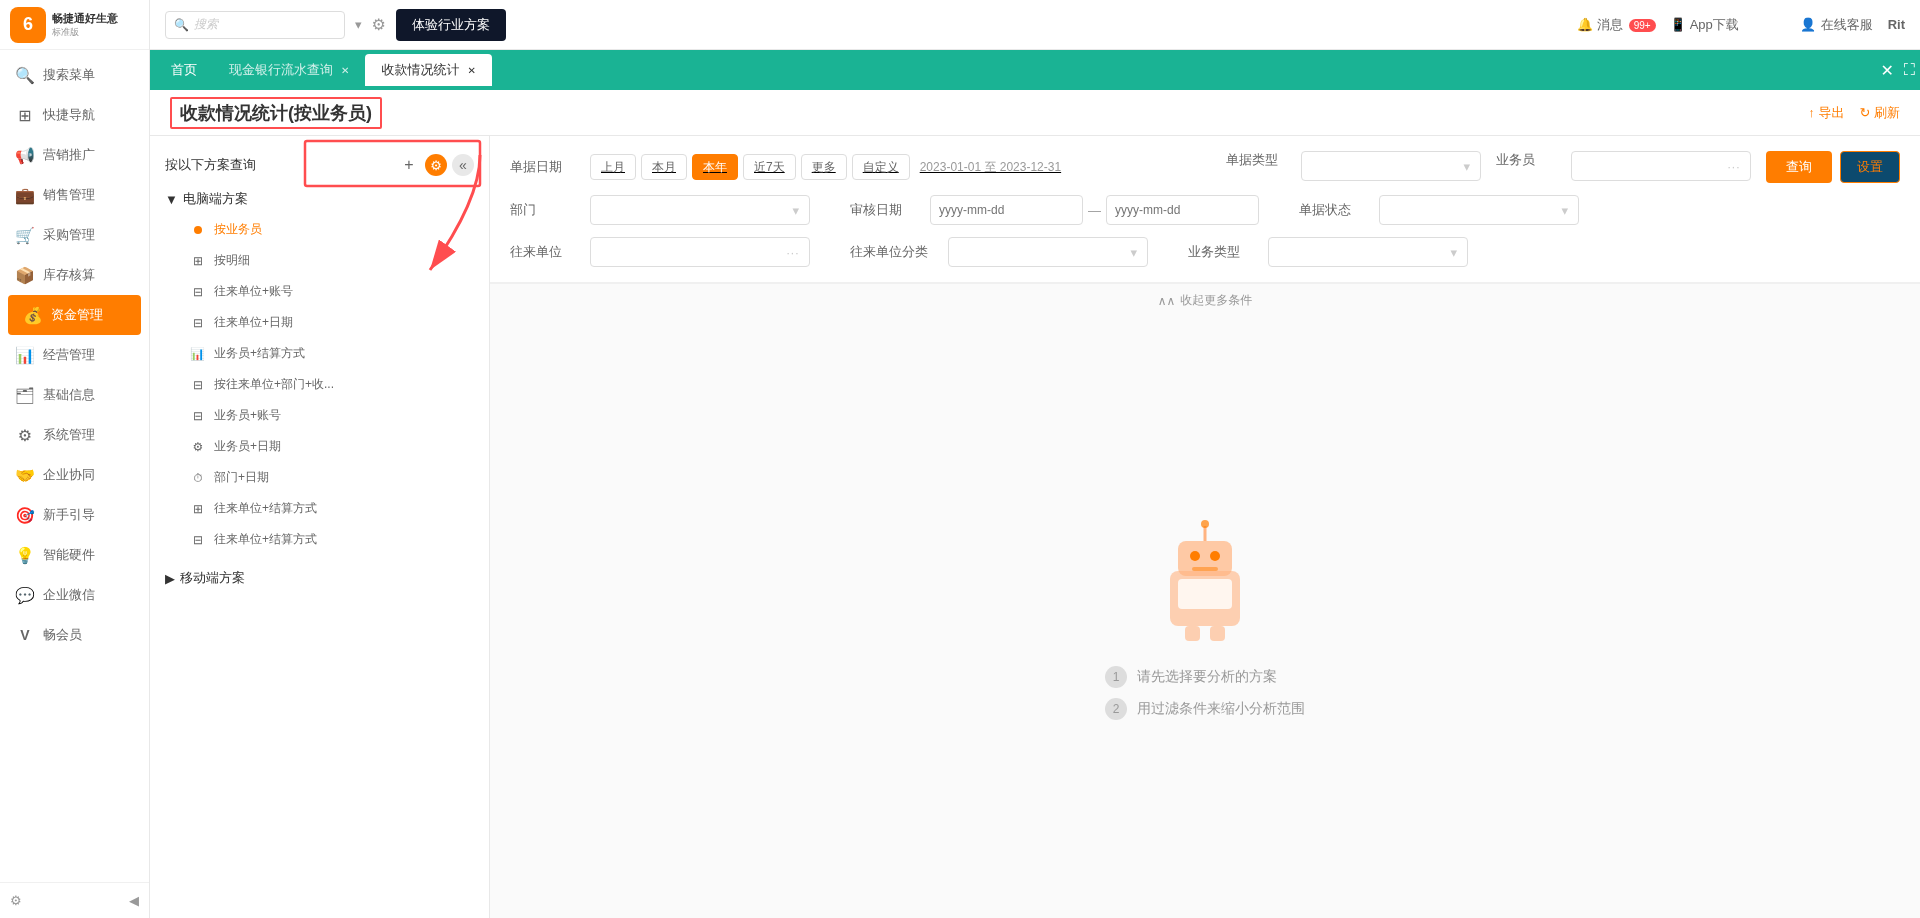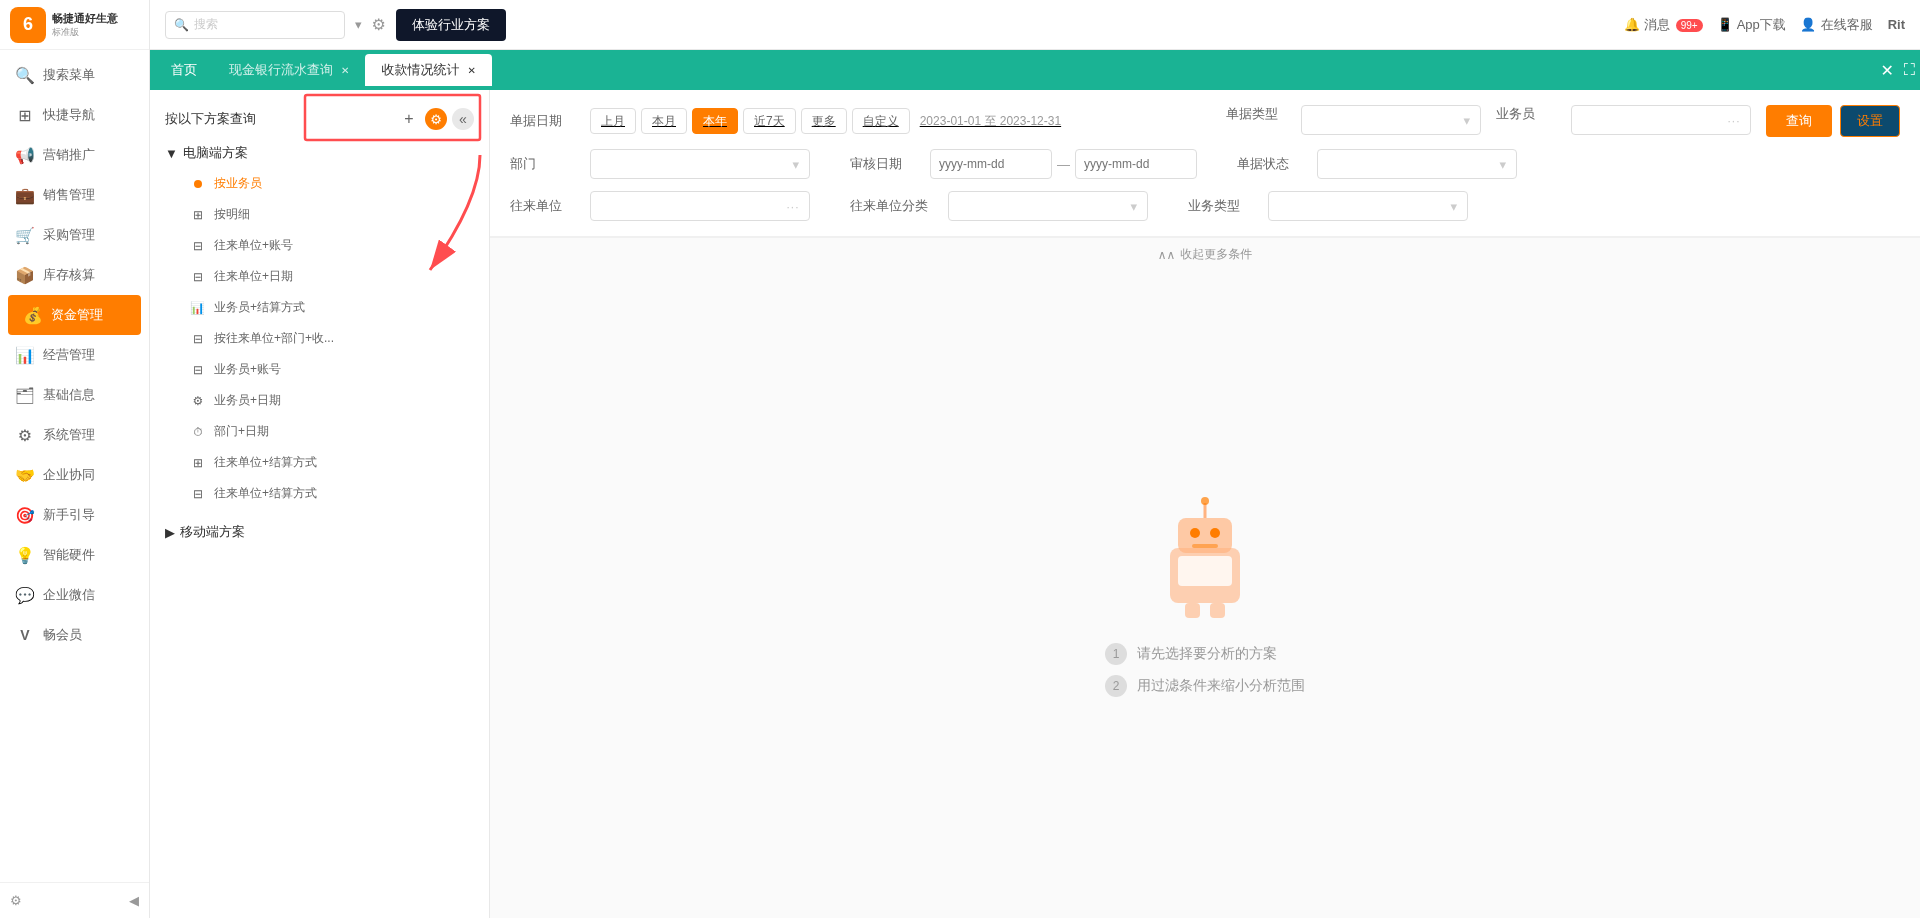--- a/index.html
+++ b/index.html
@@ -126,21 +126,21 @@
     .date-btn.active { background: #ff7d00; color: white; border-color: #ff7d00; }
     .date-range { font-size: 12px; color: #999; margin-left: 5px; }
     .filter-select {
       height: 30px; border: 1px solid #ddd; border-radius: 4px; padding: 0 10px;
       font-size: 13px; color: #666; display: flex; align-items: center; justify-content: space-between;
       cursor: pointer; background: #fff; min-width: 200px;
     }
     .date-input-group { display: flex; align-items: center; gap: 5px; }
     .date-input {
       height: 30px; border: 1px solid #ddd; border-radius: 4px; padding: 0 8px;
-      font-size: 12px; color: #ccc; width: 122px;
+      font-size: 12px; color: #ccc; width: 153px;
     }
     .date-sep { color: #999; }
     .filter-actions { display: flex; align-items: center; gap: 8px; }
     .query-btn {
       height: 32px; padding: 0 20px; background: #ff7d00; color: white; border: none; border-radius: 4px;
       cursor: pointer; font-size: 13px;
     }
     .set-btn {
       height: 32px; padding: 0 16px; background: #0c4a6e; color: #ff7d00; border: 1px solid #ff7d00;
       border-radius: 4px; cursor: pointer; font-size: 13px;
@@ -251,35 +251,35 @@
     <span style="cursor:pointer;color:#999;">◀</span>
   </div>
 </div>
 
 <div class="main">
 
   <div class="topbar">
     <div class="topbar-left">
       <div class="topbar-search">
         <span style="color:#ccc;margin-right:5px;">🔍</span>
-        <span style="color:#ccc;font-size:12px;">搜索</span>
+        <span style="color:#ccc;font-size:12px;font-style:italic;">搜索</span>
       </div>
       <span style="color:#999;cursor:pointer;">▾</span>
       <span style="color:#999;cursor:pointer;font-size:16px;">⚙</span>
       <button class="topbar-btn">体验行业方案</button>
     </div>
     <div class="topbar-right">
       <span style="cursor:pointer;">
         🔔 <span>消息</span>
         <span class="badge">99+</span>
       </span>
       <span style="cursor:pointer;">
         📱 <span>App下载</span>
       </span>
-      <span style="cursor:pointer;">
+      <span style="cursor:pointer;margin-left:47px;">
         👤 <span>在线客服</span>
       </span>
       <span style="cursor:pointer;font-weight:bold;">Rit</span>
     </div>
   </div>
 
   <div class="tabbar">
     <div class="tab home">
       <span>首页</span>
     </div>
@@ -290,20 +290,31 @@
     <div class="tab active">
       <span>收款情况统计</span>
       <span class="close-btn">✕</span>
     </div>
     <div class="tabbar-right">
       <span style="cursor:pointer;">✕</span>
       <span style="cursor:pointer;">⛶</span>
     </div>
   </div>
 
+  <div class="page-header">
+    <div class="page-title">收款情况统计(按业务员)</div>
+    <div class="page-header-right">
+      <span style="cursor:pointer;">
+        ↑ <span>导出</span>
+      </span>
+      <span style="cursor:pointer;">
+        ↻ <span>刷新</span>
+      </span>
+    </div>
+  </div>
 
   <div class="content-area">
 
     <div class="left-panel" style="position:relative;">
       <div class="panel-header">
         <span style="font-size:13px;color:#333;">按以下方案查询</span>
         <div class="panel-header-icons">
           <div class="panel-header-icon" style="font-size:16px;color:#666;">+</div>
           <div class="gear-circle">⚙</div>
           <div class="collapse-btn">«</div>

